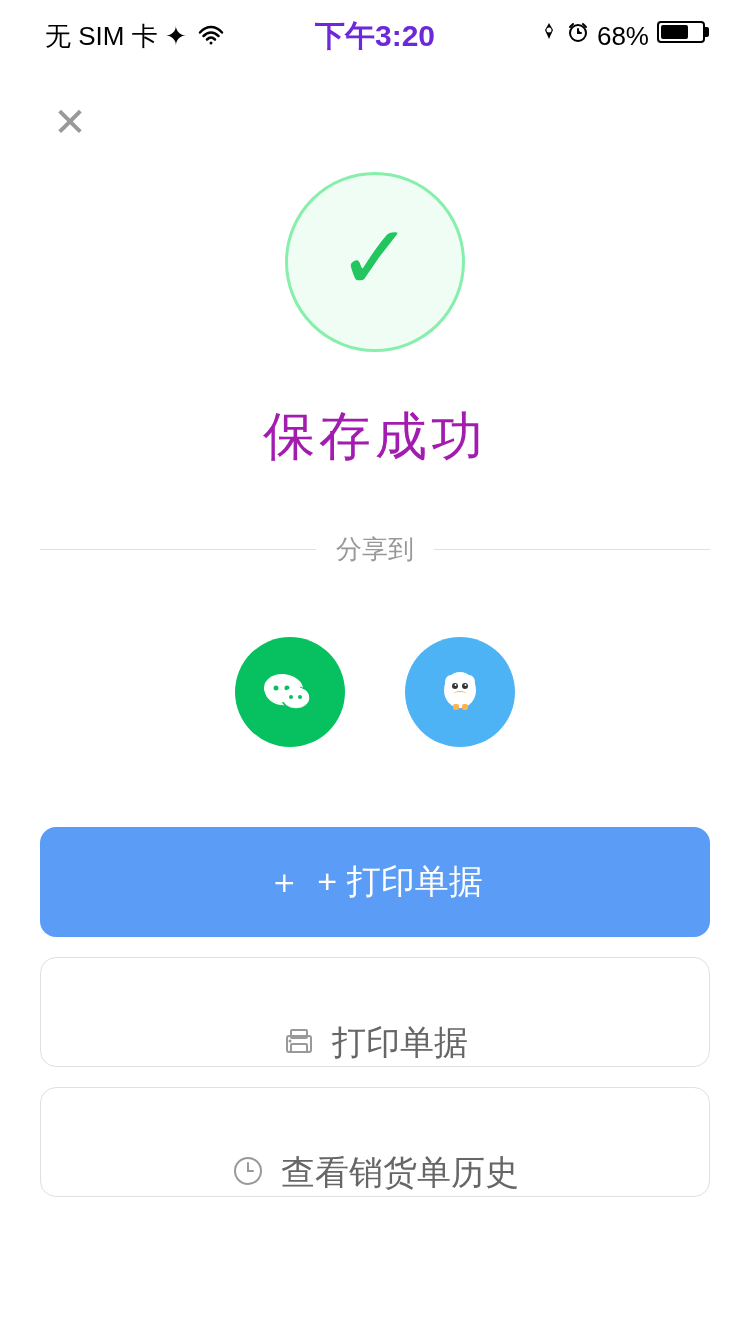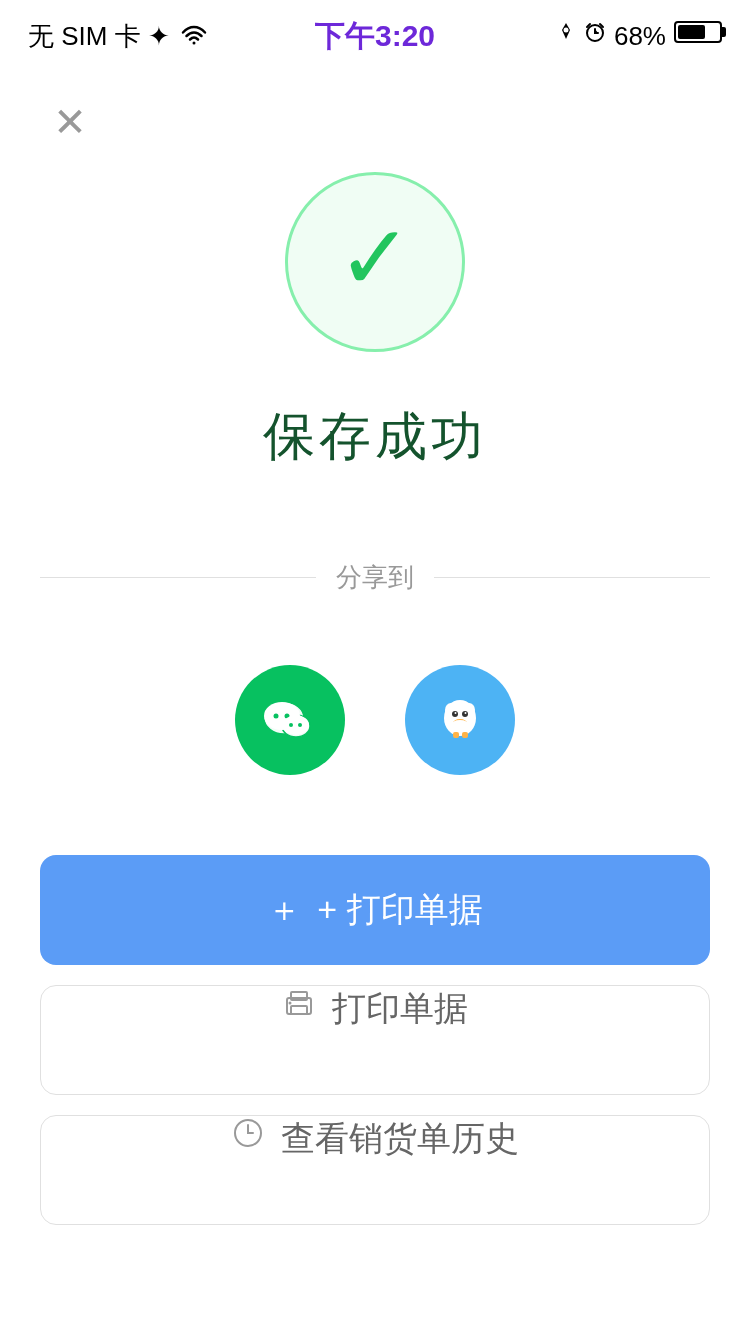--- a/index.html
+++ b/index.html
@@ -11,21 +11,21 @@
       font-family: -apple-system, "PingFang SC", "Helvetica Neue", Arial, sans-serif;
       display: flex;
       flex-direction: column;
     }
 
     
     .status-bar {
       display: flex;
       justify-content: space-between;
       align-items: center;
-      padding: 0 28px;
+      padding: 0 45px;
       height: 72px;
       background: #fff;
     }
     .status-left {
       font-size: 26px;
       color: #000;
       font-weight: 500;
       display: flex;
       align-items: center;
       gap: 10px;
@@ -118,22 +118,22 @@
       font-size: 90px;
       color: #22c55e;
       line-height: 1;
       margin-top: -8px;
     }
 
     
     .success-title {
       font-size: 52px;
       font-weight: 500;
-      color: #14532d;
-      margin-bottom: 88px;
+      color: #a21caf;
+      margin-bottom: 60px;
       letter-spacing: 4px;
     }
 
     
     .share-section {
       width: 100%;
       display: flex;
       align-items: center;
       justify-content: center;
       margin-bottom: 70px;
@@ -200,21 +200,21 @@
     }
     .btn-secondary {
       width: 100%;
       height: 110px;
       background: #fff;
       border: 1px solid #e0e0e0;
       border-radius: 16px;
       font-size: 34px;
       color: #666;
       display: flex;
-      align-items: flex-start;
+      align-items: flex-end;
       justify-content: center;
       gap: 16px;
       cursor: pointer;
       margin-bottom: 20px;
     }
     .btn-icon {
       font-size: 34px;
     }
 
     

